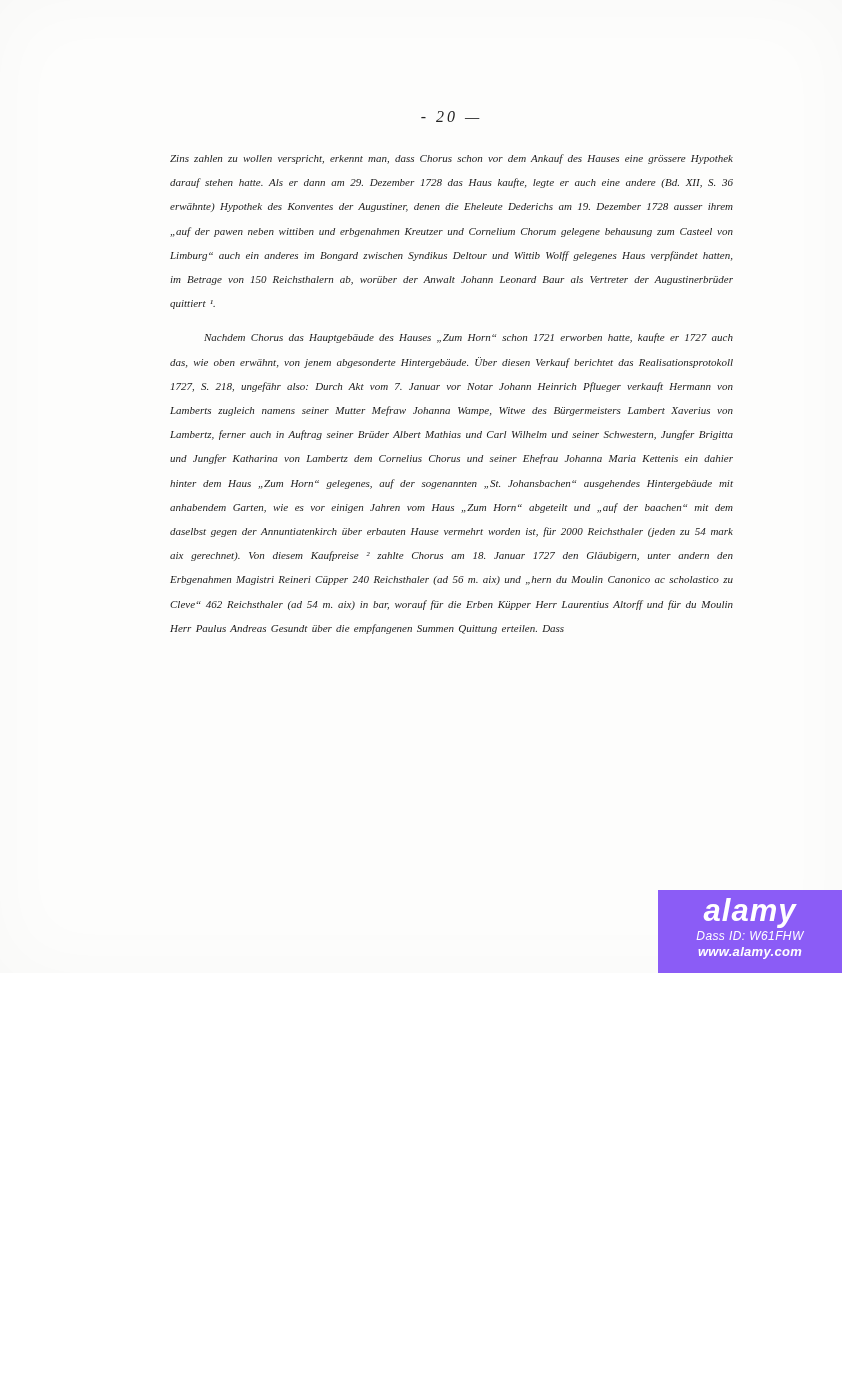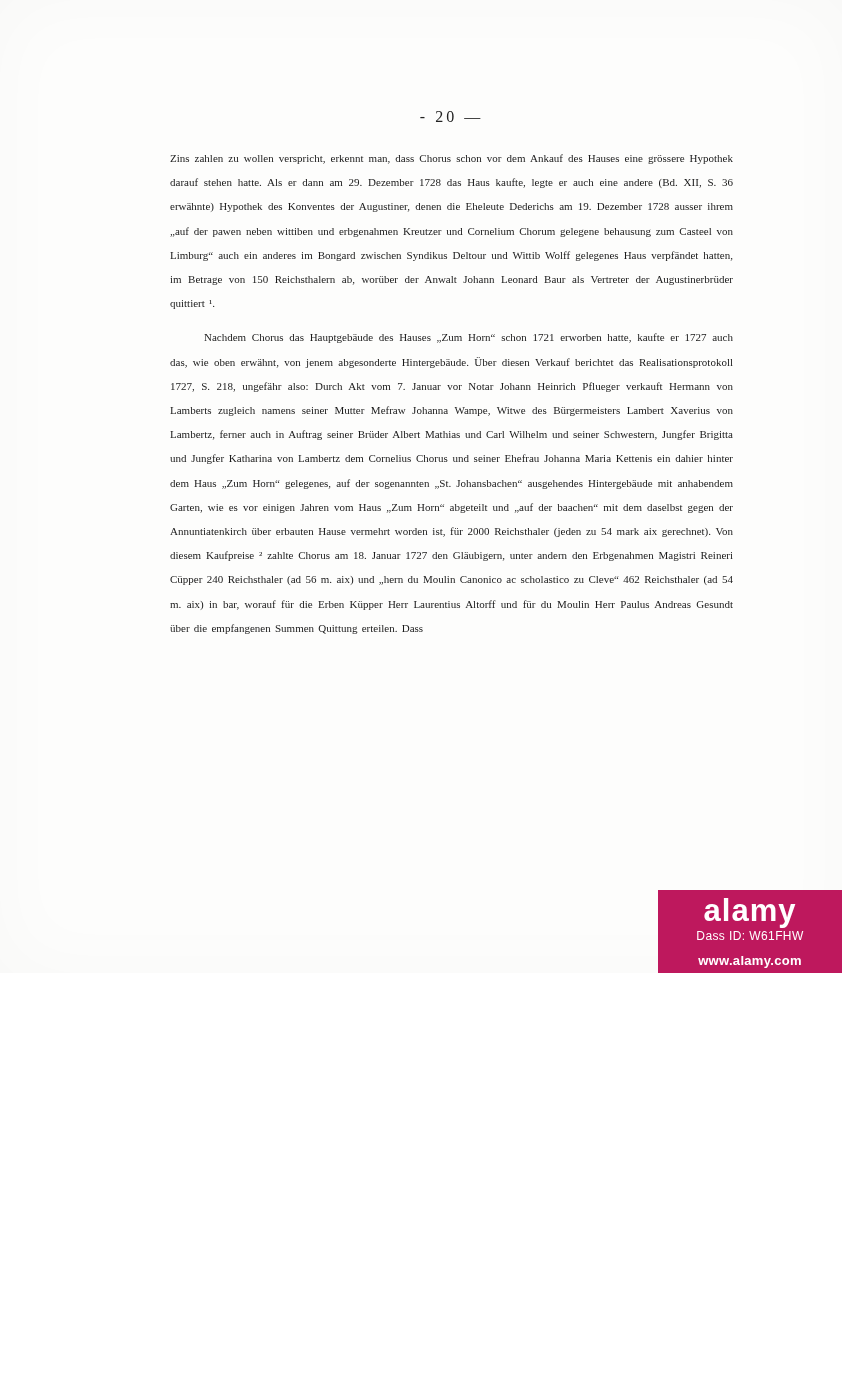--- a/index.html
+++ b/index.html
@@ -8,20 +8,21 @@
   .scan {
     position: relative;
     width: 842px;
     height: 973px;
     margin: 0 auto;
     background: #fdfdfc;
     overflow: hidden;
     font-family: "Liberation Serif", "DejaVu Serif", serif;
     color: #1a1a1a;
     box-shadow: inset 0 0 80px rgba(0,0,0,0.025);
+    font-style: italic;
   }
 
   .page-number {
     position: absolute;
     top: 108px;
     left: 170px;
     width: 563px;
     text-align: center;
     font-size: 16px;
     letter-spacing: 3px;
@@ -90,40 +91,40 @@
     border-radius: 50%;
     box-shadow: 18px 1px 0 -0.5px #4a4a4a, 34px 1px 0 -0.5px #4a4a4a;
   }
 
   .watermark {
     position: absolute;
     right: 0;
     bottom: 0;
     width: 184px;
     height: 83px;
-    background: #be185d;
+    background: #8b5cf6;
     color: #ffffff;
     text-align: center;
     font-family: "Liberation Sans", "DejaVu Sans", sans-serif;
     padding-top: 4px;
   }
   .wm-logo {
     font-size: 31px;
     font-weight: bold;
     letter-spacing: 1px;
     line-height: 34px;
   }
   .wm-id {
     font-size: 12px;
     margin-top: 1px;
     letter-spacing: 0.4px;
   }
   .wm-url {
     font-size: 13px;
-    margin-top: 10px;
+    margin-top: 1px;
     font-weight: bold;
     letter-spacing: 0.3px;
   }
 </style>
 </head>
 <body>
 
 <div class="scan">
 
   <div class="page-number">- 20 —</div>

